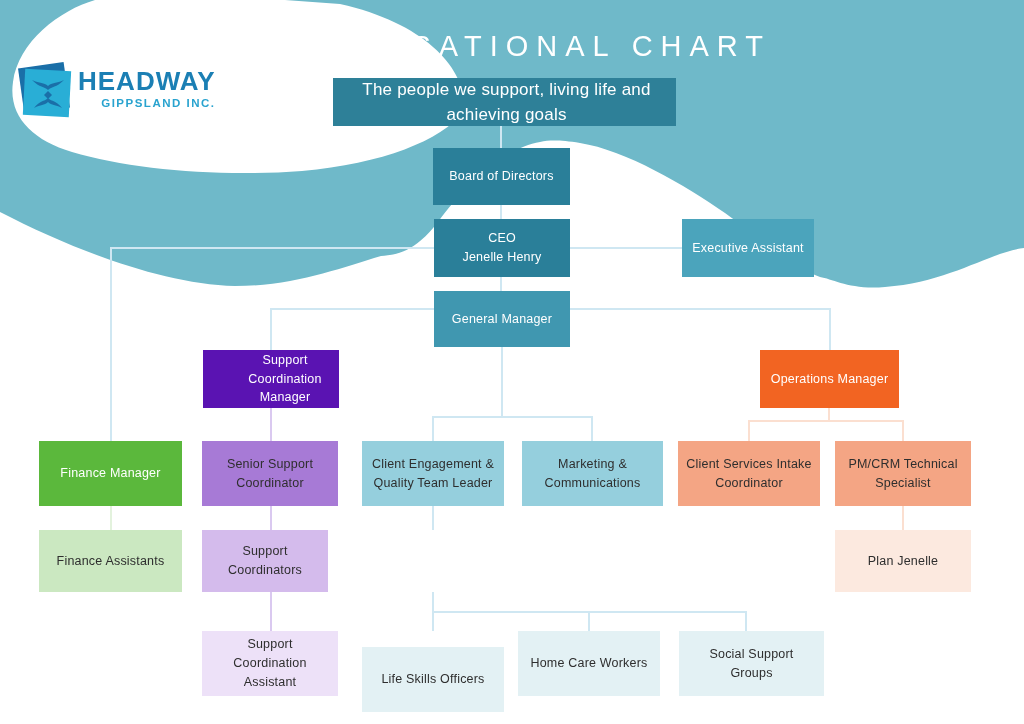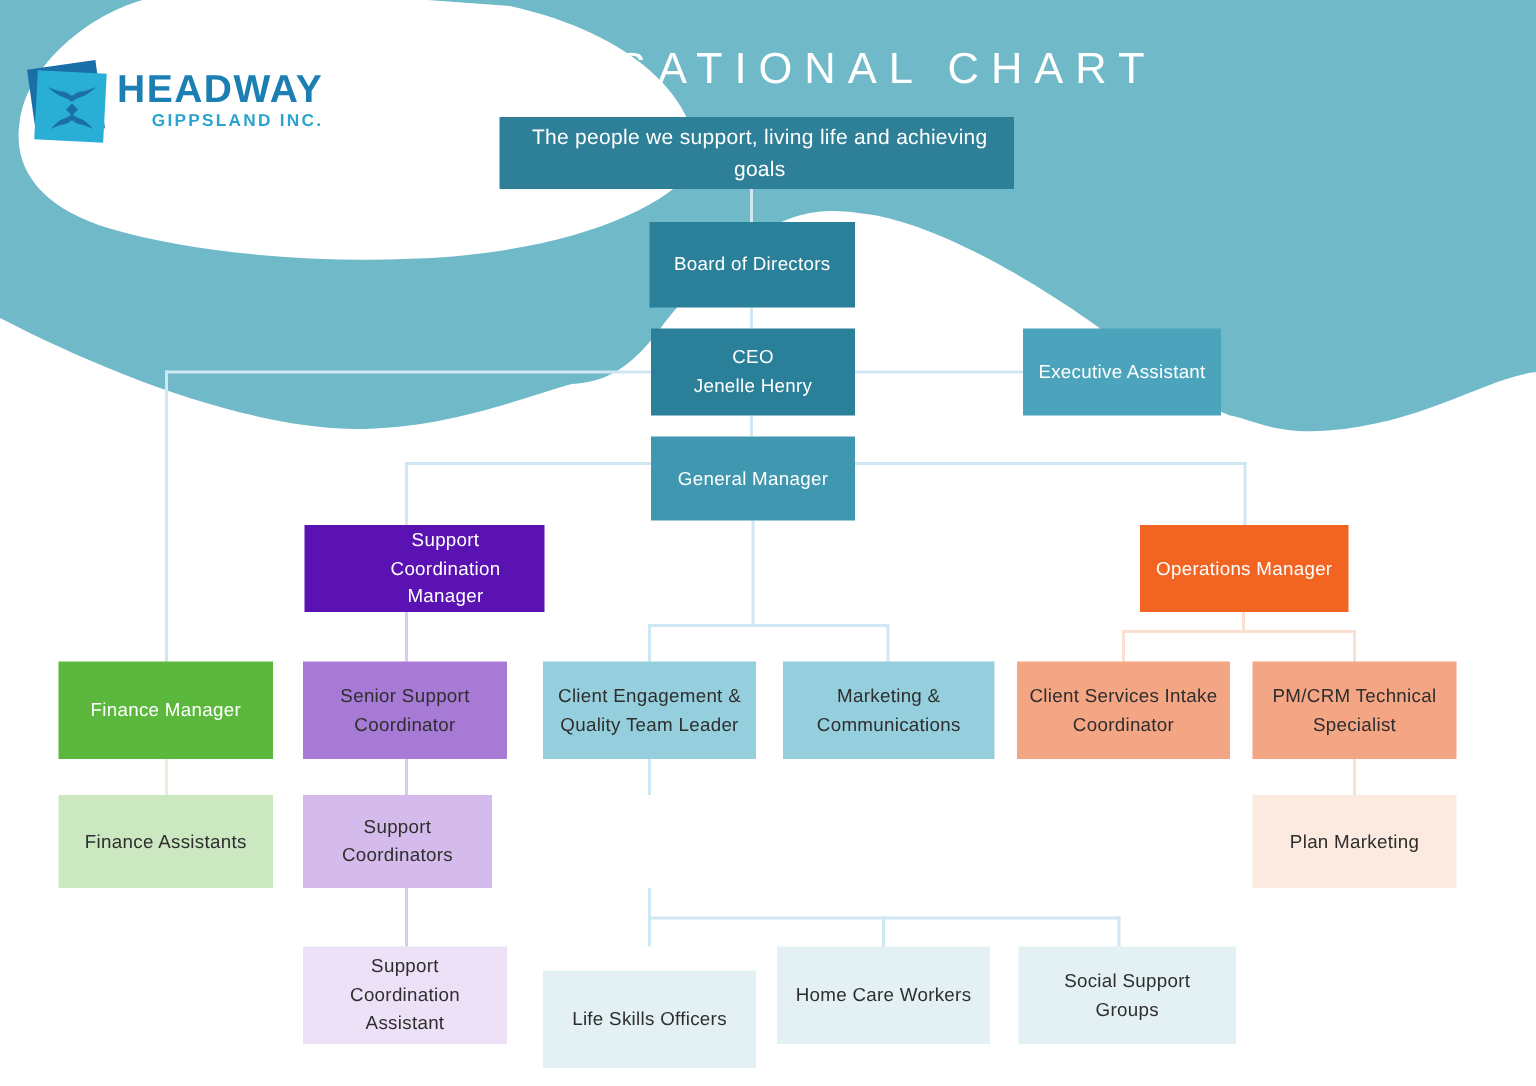--- a/index.html
+++ b/index.html
@@ -8,21 +8,21 @@
     background:#ffffff;
     font-family:"Liberation Sans", sans-serif;
   }
   #wave-svg{position:absolute;left:0;top:0;z-index:0;}
   .title{
     position:absolute;left:240px;top:30px;width:540px;z-index:2;
     text-align:center;color:#ffffff;font-size:29px;font-weight:normal;
     letter-spacing:8px;white-space:nowrap;
   }
   .logo{
-    position:absolute;left:18px;top:38px;z-index:3;width:210px;height:70px;
+    position:absolute;left:18px;top:60px;z-index:3;width:210px;height:70px;
   }
   .logo-icon{position:absolute;left:0;top:2px;width:56px;height:60px;}
   .logo-sq-back{
     position:absolute;left:3px;top:3px;width:46px;height:46px;
     background:#1a6fa8;transform:rotate(-8deg);
   }
   .logo-sq-front{
     position:absolute;left:6px;top:8px;width:46px;height:46px;
     background:#29aed6;transform:rotate(3deg);
   }
@@ -130,42 +130,42 @@
   <div class="line lb" style="left:432px;top:611px;width:315px;height:2px;"></div>
   <div class="line lb" style="left:432px;top:611px;width:2px;height:20px;"></div>
   <div class="line lb" style="left:588px;top:611px;width:2px;height:20px;"></div>
   <div class="line lb" style="left:745px;top:611px;width:2px;height:20px;"></div>
   <div class="line lo" style="left:828px;top:408px;width:2px;height:13px;"></div>
   <div class="line lo" style="left:748px;top:420px;width:156px;height:2px;"></div>
   <div class="line lo" style="left:748px;top:420px;width:2px;height:23px;"></div>
   <div class="line lo" style="left:902px;top:420px;width:2px;height:23px;"></div>
   <div class="line lo" style="left:902px;top:506px;width:2px;height:24px;"></div>
 
-  <div class="node light bg-people" style="left:333px;top:78px;width:343px;height:48px;font-size:14px;padding-left:12px;">
+  <div class="node light bg-people" style="left:333px;top:78px;width:343px;height:48px;font-size:17px;padding-left:12px;">
     <span>The people we support, living life and achieving goals</span>
   </div>
 
   <div class="node light bg-deep-teal" style="left:433px;top:148px;width:137px;height:57px;text-align:center;">
     <span>Board of Directors</span>
   </div>
 
   <div class="node light bg-deep-teal" style="left:434px;top:219px;width:136px;height:58px;">
     <span>CEO</span>
     <span>Jenelle Henry</span>
   </div>
 
   <div class="node light bg-exec" style="left:682px;top:219px;width:132px;height:58px;">
     <span>Executive Assistant</span>
   </div>
 
   <div class="node light bg-gm" style="left:434px;top:291px;width:136px;height:56px;">
     <span>General Manager</span>
   </div>
 
-  <div class="node light bg-purple" style="left:203px;top:350px;width:160px;height:58px;padding-left:36px;">
+  <div class="node light bg-purple" style="left:203px;top:350px;width:136px;height:58px;padding-left:36px;">
     <span>Support Coordination Manager</span>
   </div>
 
   <div class="node light bg-orange" style="left:760px;top:350px;width:139px;height:58px;">
     <span>Operations Manager</span>
   </div>
 
   <div class="node light bg-green" style="left:39px;top:441px;width:143px;height:65px;">
     <span>Finance Manager</span>
   </div>
@@ -193,21 +193,21 @@
   <div class="node dark bg-lgreen" style="left:39px;top:530px;width:143px;height:62px;">
     <span>Finance Assistants</span>
   </div>
 
   <div class="node dark bg-lpurple" style="left:202px;top:530px;width:126px;height:62px;">
     <span>Support Coordinators</span>
   </div>
 
 
   <div class="node dark bg-peach" style="left:835px;top:530px;width:136px;height:62px;">
-    <span>Plan Marketing</span>
+    <span>Plan Jenelle</span>
   </div>
 
   <div class="node dark bg-xpurple" style="left:202px;top:631px;width:136px;height:65px;">
     <span>Support Coordination Assistant</span>
   </div>
 
   <div class="node dark bg-xblue" style="left:362px;top:631px;width:142px;height:65px;margin-top:16px;">
     <span>Life Skills Officers</span>
   </div>
 

